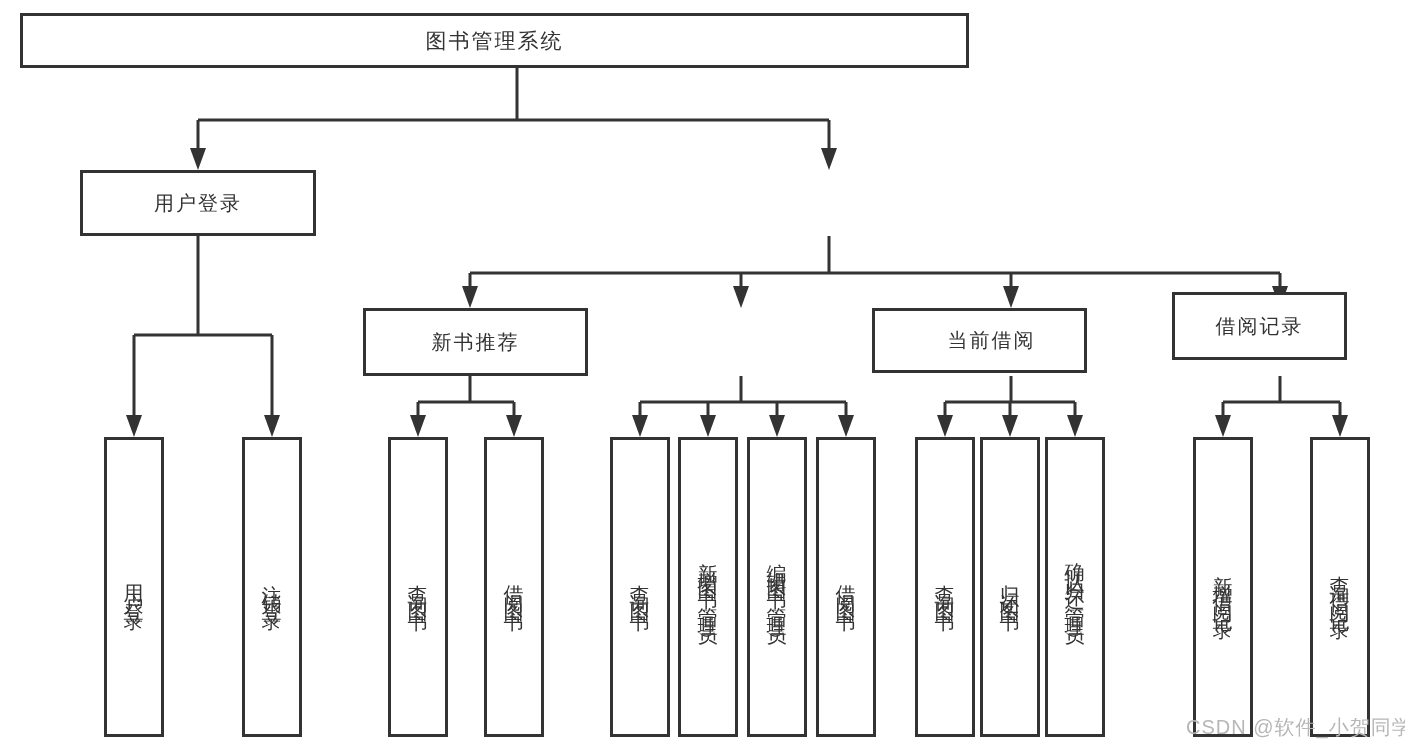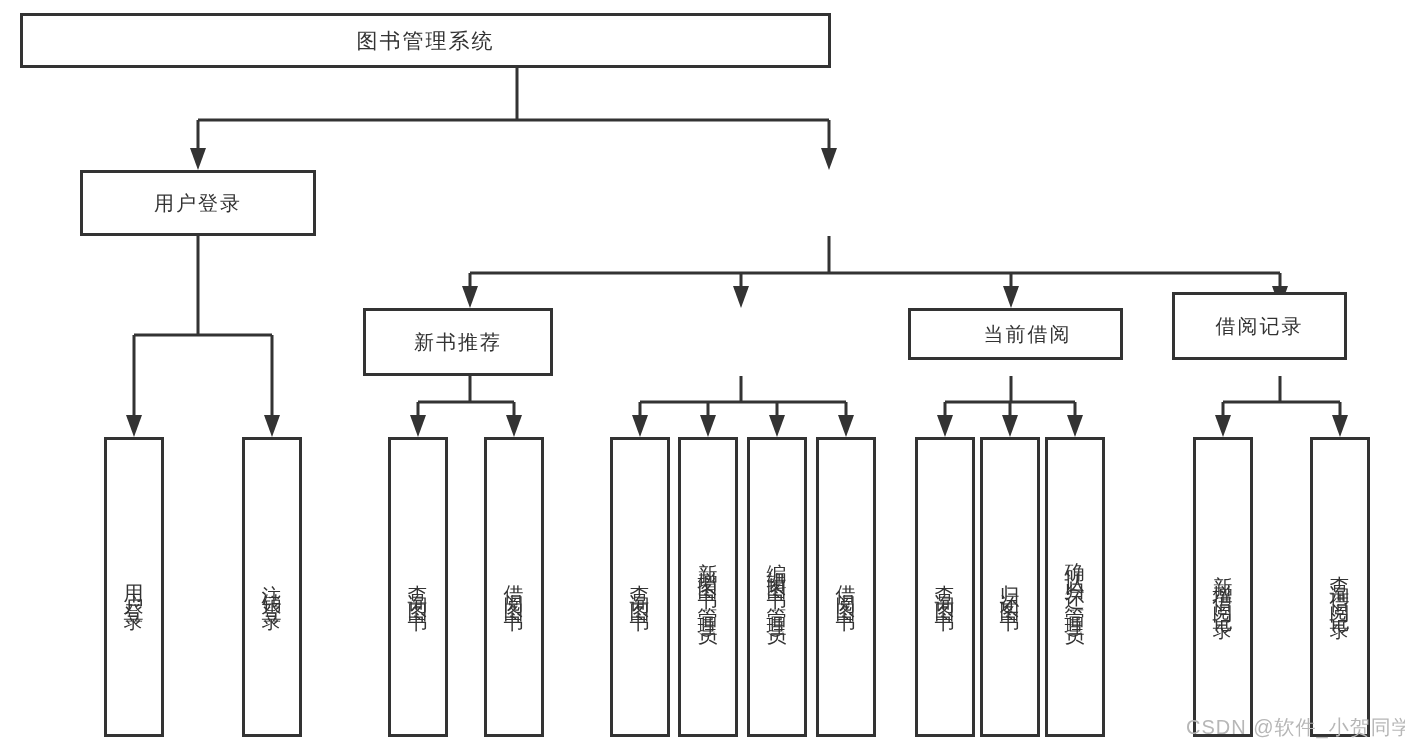--- a/index.html
+++ b/index.html
@@ -110,26 +110,26 @@
       <polygon class="arrow" points="1067,415 1083,415 1075,437"></polygon>
     </g>
 
     <g>
       <path class="line" d="M1280,376 V402 M1223,402 H1340 M1223,402 V419 M1340,402 V419"></path>
       <polygon class="arrow" points="1215,415 1231,415 1223,437"></polygon>
       <polygon class="arrow" points="1332,415 1348,415 1340,437"></polygon>
     </g>
   </svg>
 
-  <div class="node h root-box" style="left:20px; top:13px; width:811px; height:55px;">图书管理系统</div>
+  <div class="node h root-box" style="left:20px; top:13px; width:949px; height:55px;">图书管理系统</div>
 
   <div class="node h" style="left:80px; top:170px; width:236px; height:66px;">用户登录</div>
 
-  <div class="node h" style="left:363px; top:308px; width:190px; height:68px;">新书推荐</div>
-  <div class="node h" style="left:908px; top:308px; width:215px; height:52px;padding-left:24px;">当前借阅</div>
+  <div class="node h" style="left:363px; top:308px; width:225px; height:68px;">新书推荐</div>
+  <div class="node h" style="left:872px; top:308px; width:215px; height:65px;padding-left:24px;">当前借阅</div>
   <div class="node h" style="left:1172px; top:292px; width:175px; height:68px;">借阅记录</div>
 
   <div class="node v" style="left:104px; top:437px; width:60px; height:300px;">用户登录</div>
   <div class="node v" style="left:242px; top:437px; width:60px; height:300px;">注销登录</div>
 
   <div class="node v" style="left:388px; top:437px; width:60px; height:300px;">查询图书</div>
   <div class="node v" style="left:484px; top:437px; width:60px; height:300px;">借阅图书</div>
 
   <div class="node v" style="left:610px; top:437px; width:60px; height:300px;">查询图书</div>
   <div class="node v" style="left:678px; top:437px; width:60px; height:300px;">新增图书（管理员）</div>

